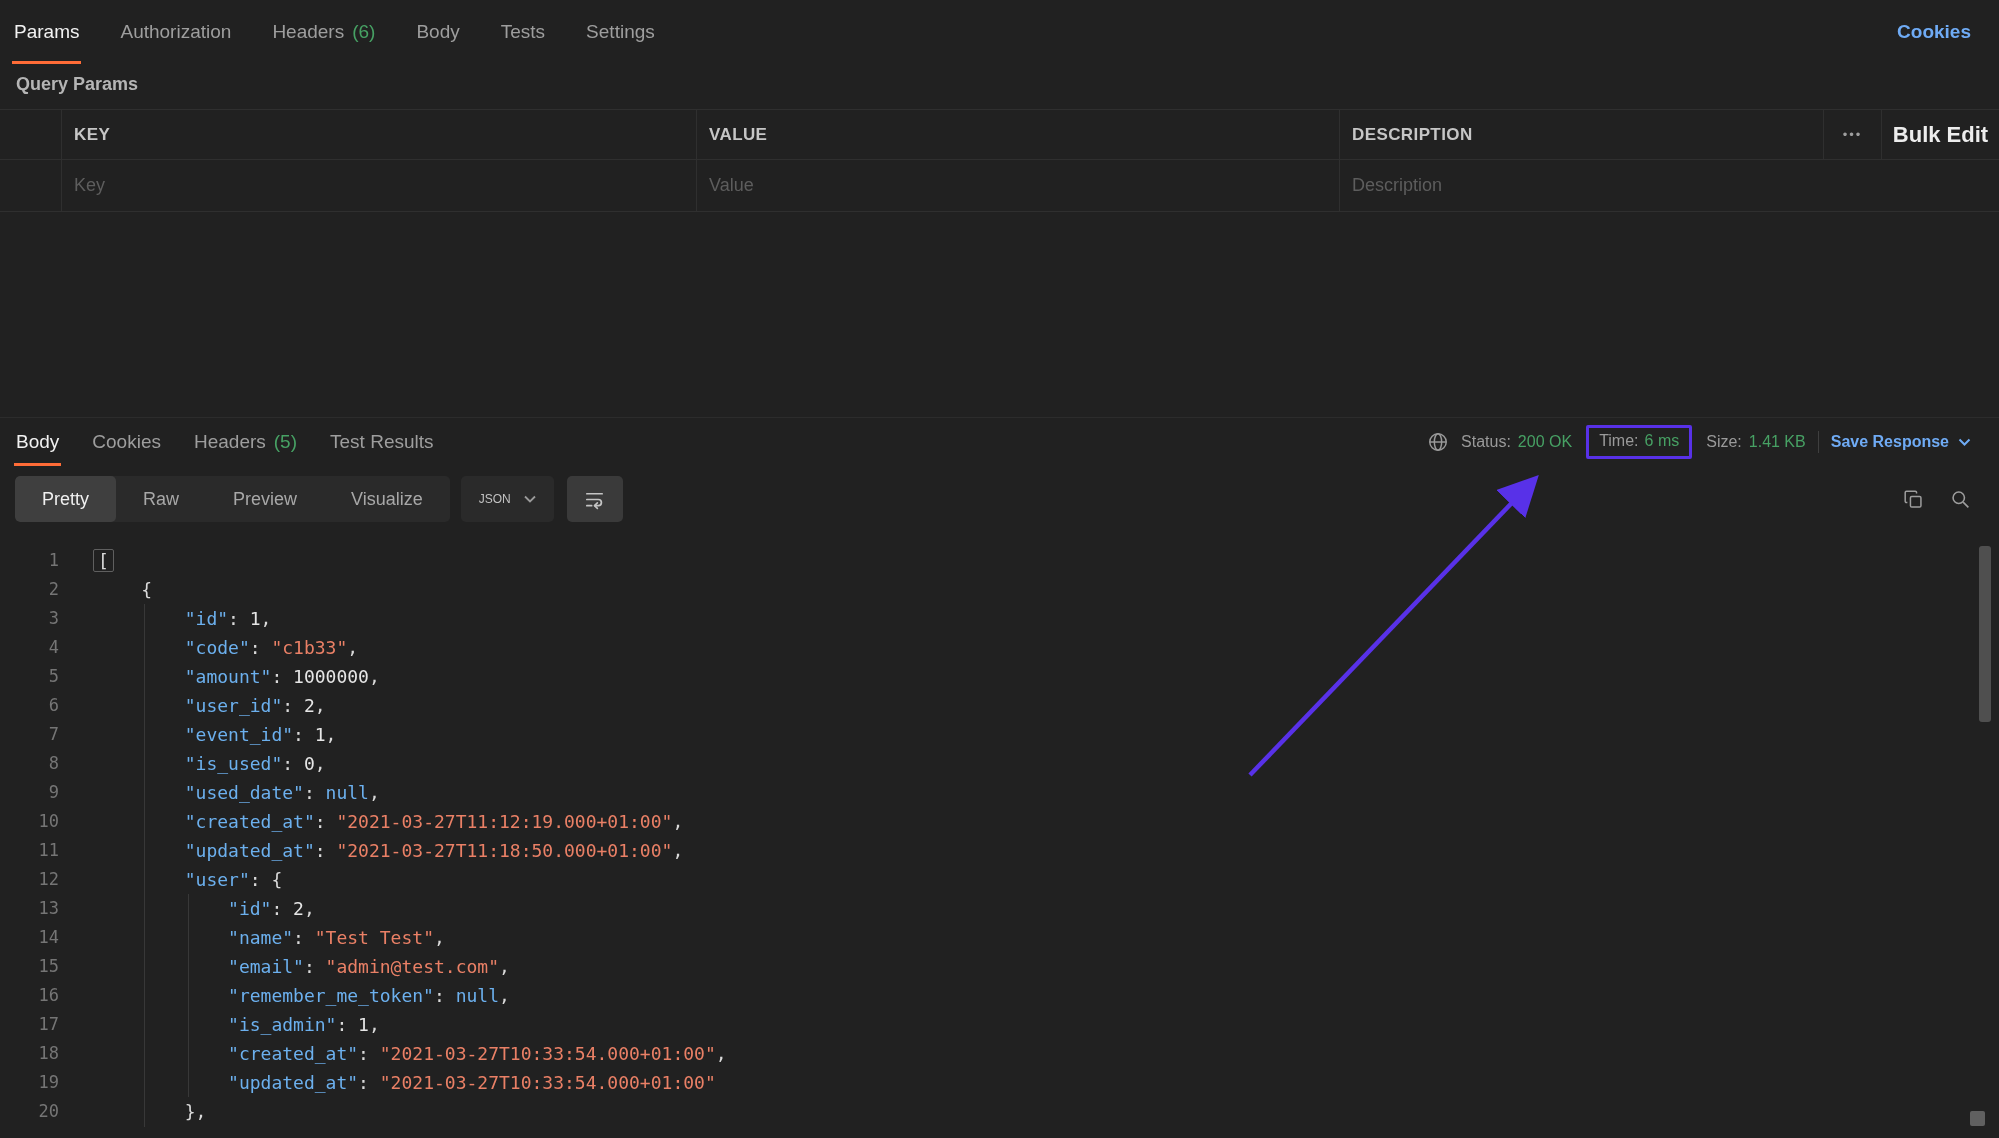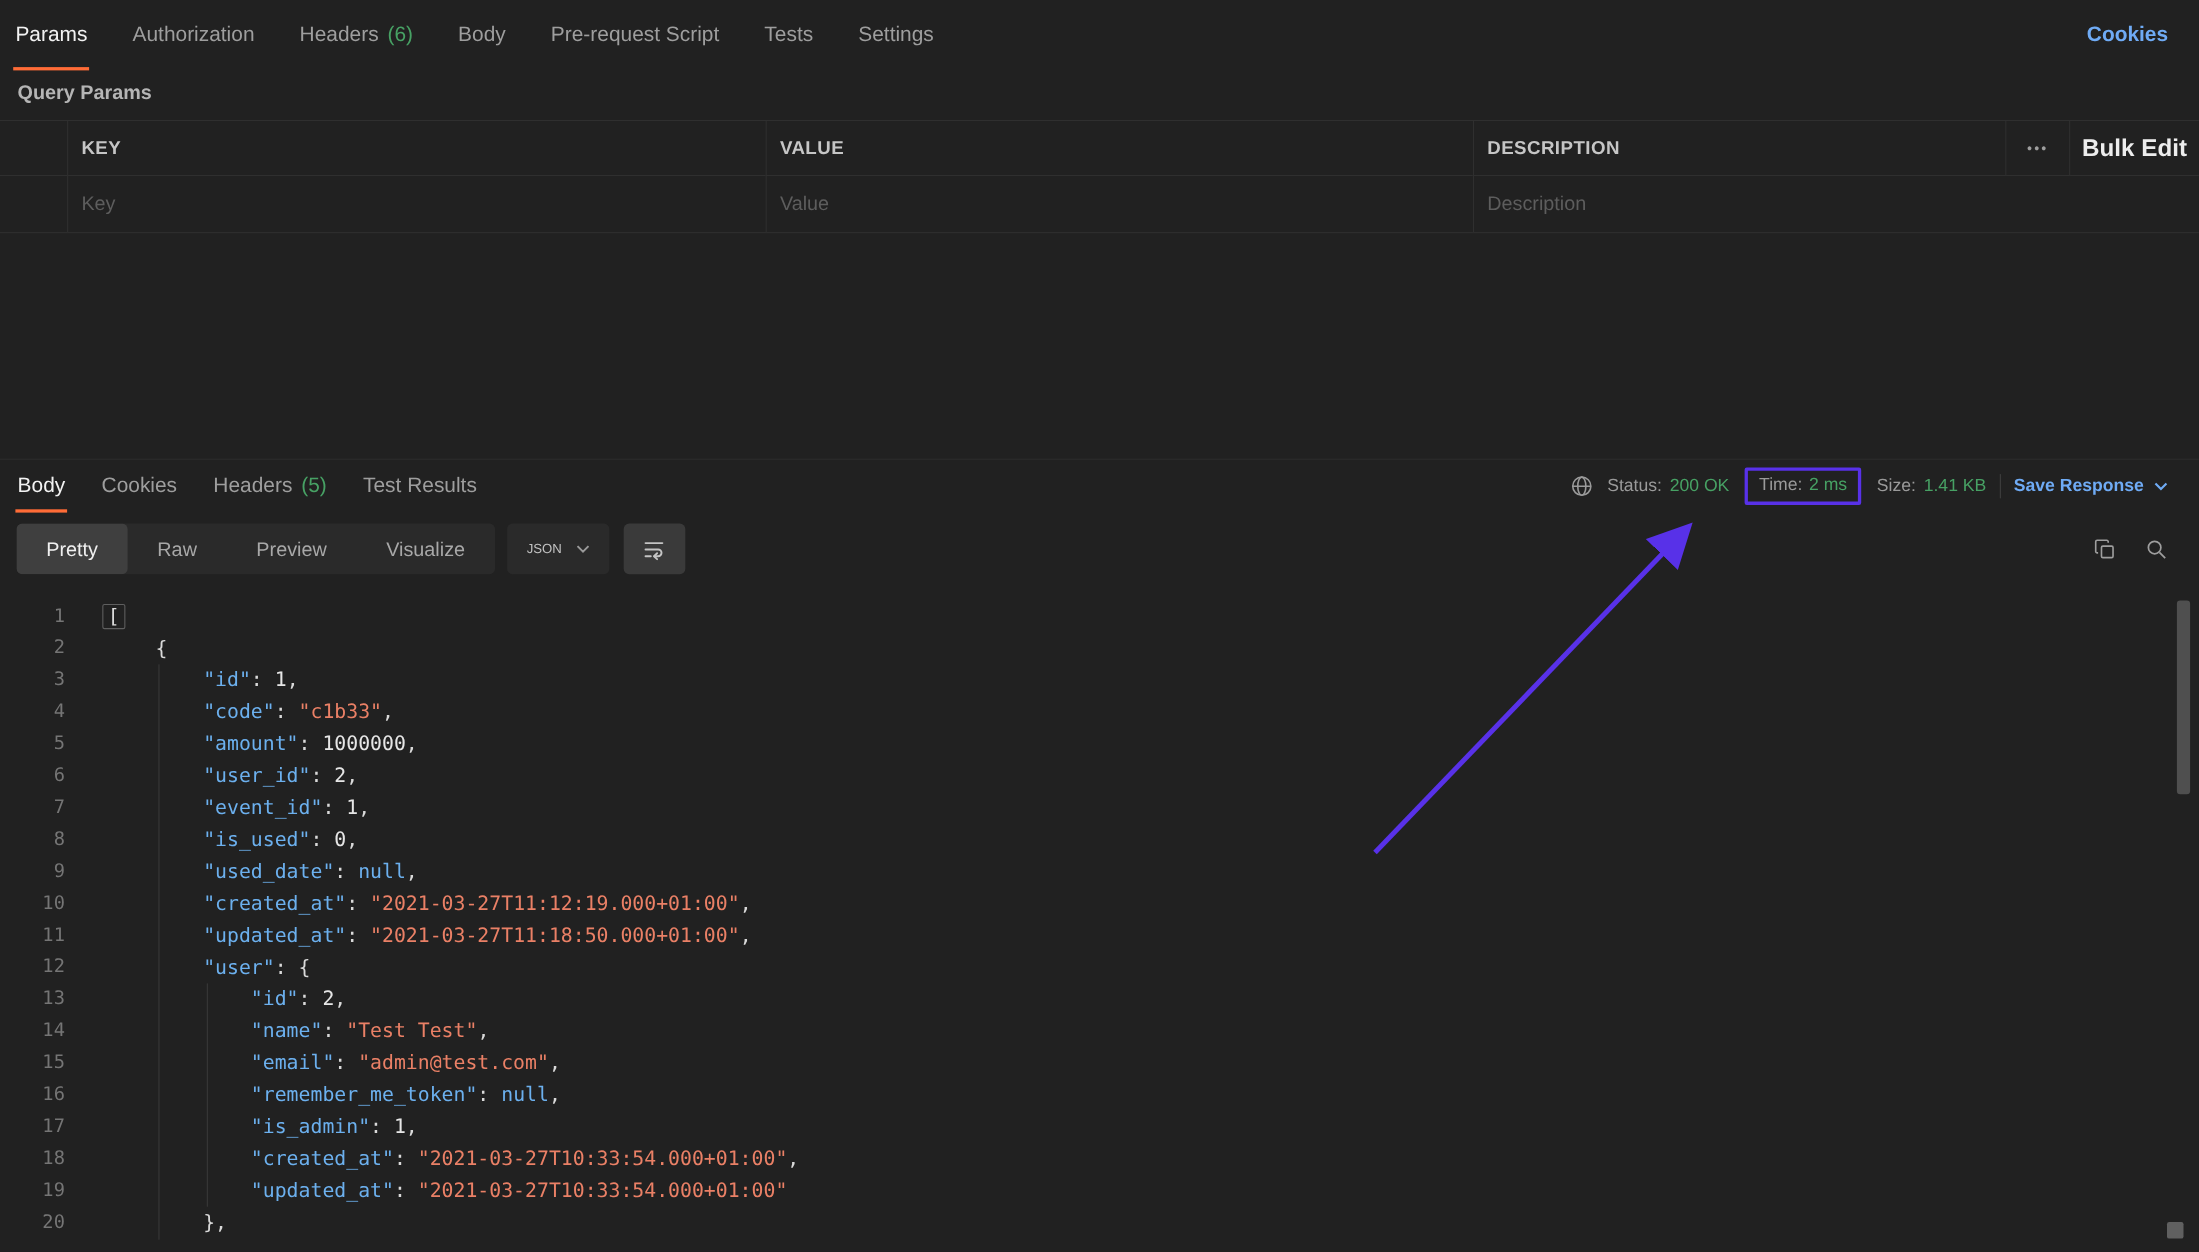--- a/index.html
+++ b/index.html
@@ -154,23 +154,20 @@
         <span>Authorization</span>
       </div>
       <div class="tab">
         <span>Headers</span>
         <span class="tab-count">(6)</span>
       </div>
       <div class="tab">
         <span>Body</span>
       </div>
       <div class="tab">
-        <span>Pre-request Script</span>
-      </div>
-      <div class="tab">
         <span>Tests</span>
       </div>
       <div class="tab">
         <span>Settings</span>
       </div>
       <a class="cookies-link">Cookies</a>
     </nav>
 
     <div class="section-title">Query Params</div>
 
@@ -223,21 +220,21 @@
               <ellipse cx="12" cy="12" rx="4" ry="9"></ellipse>
               <path d="M3 12h18"></path>
           </svg>
         </span>
         <span style="display:flex; gap:7px;">
           <span class="meta-label">Status:</span>
           <span class="meta-value">200 OK</span>
         </span>
         <span class="time-box">
           <span class="meta-label">Time:</span>
-          <span class="meta-value">2 ms</span>
+          <span class="meta-value">6 ms</span>
         </span>
         <span style="display:flex; gap:7px;">
           <span class="meta-label">Size:</span>
           <span class="meta-value">1.41 KB</span>
         </span>
         <span class="meta-divider"></span>
         <span class="save-response">
           <span>Save Response</span>
           <svg width="13" height="9" viewBox="0 0 13 9" fill="none" stroke="#6fabf5" stroke-width="2">
               <path d="M1.5 1.5 L6.5 6.5 L11.5 1.5"></path>

